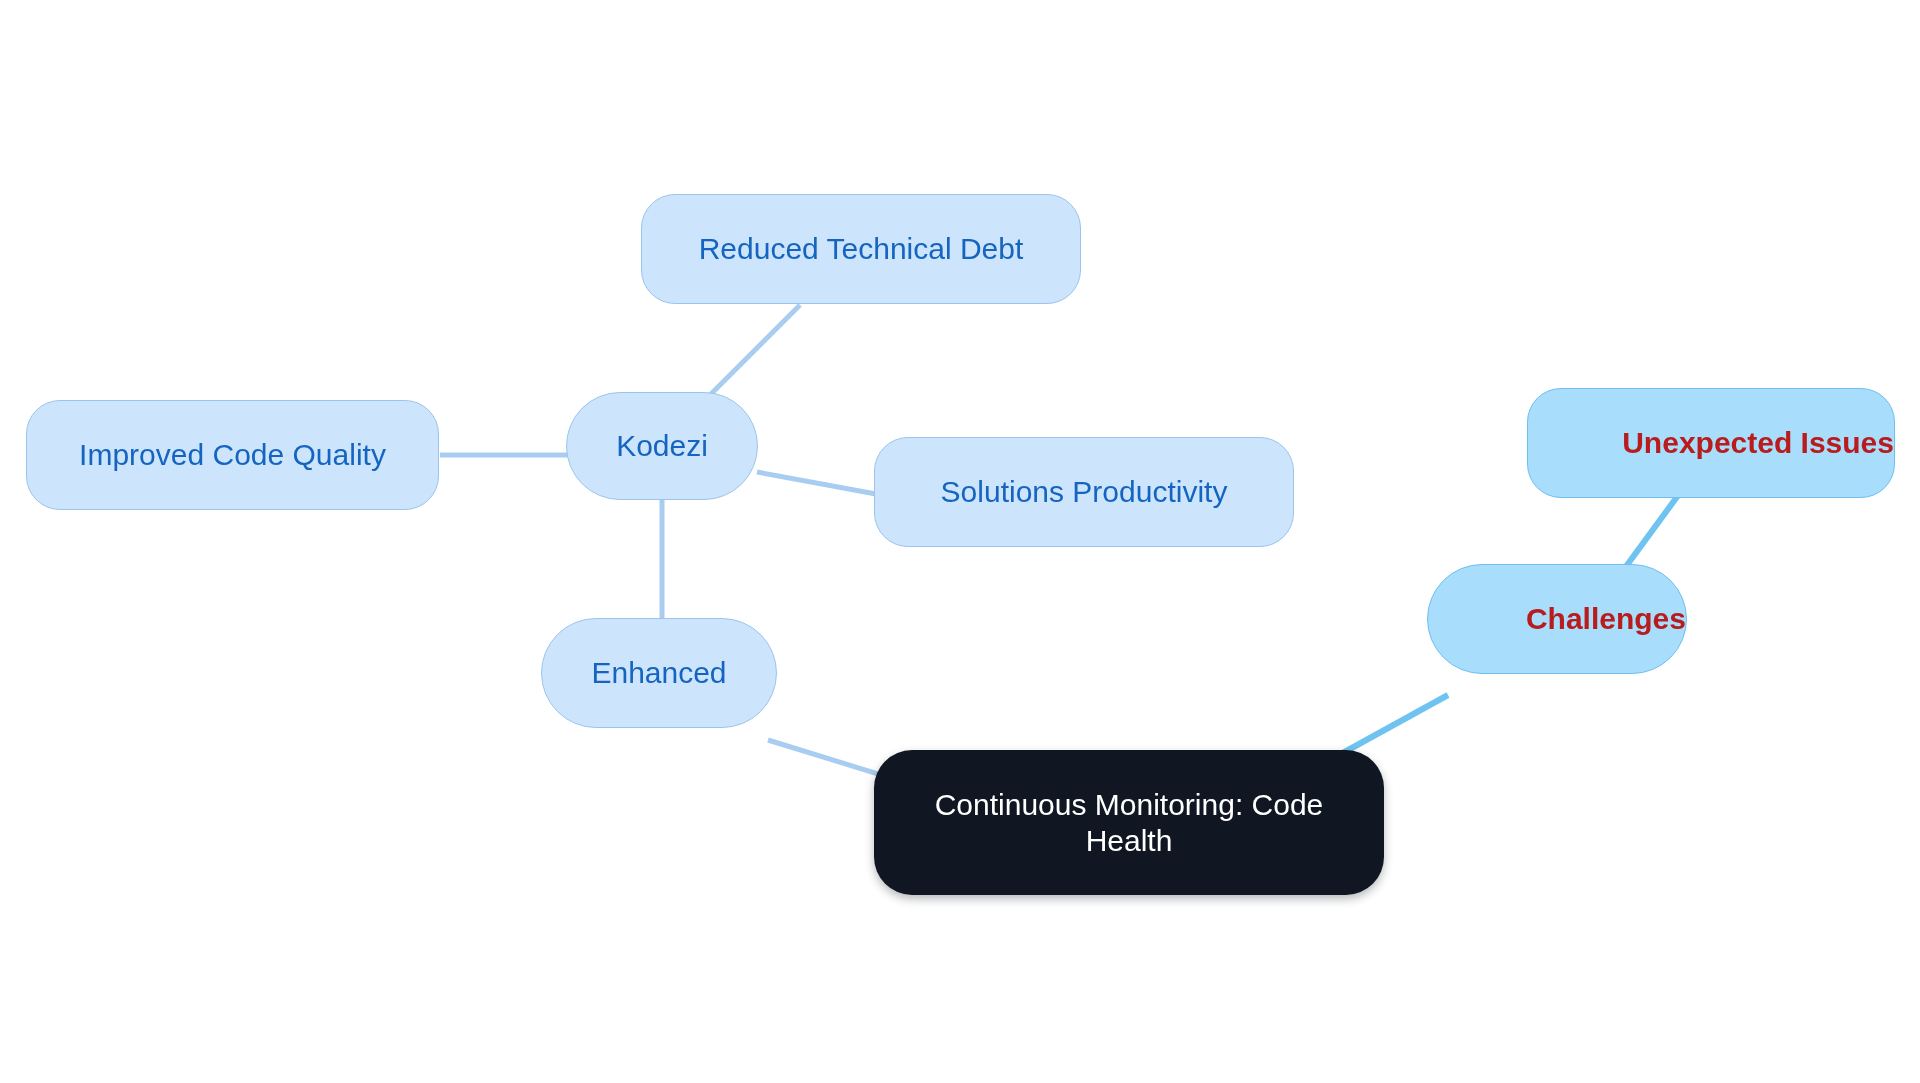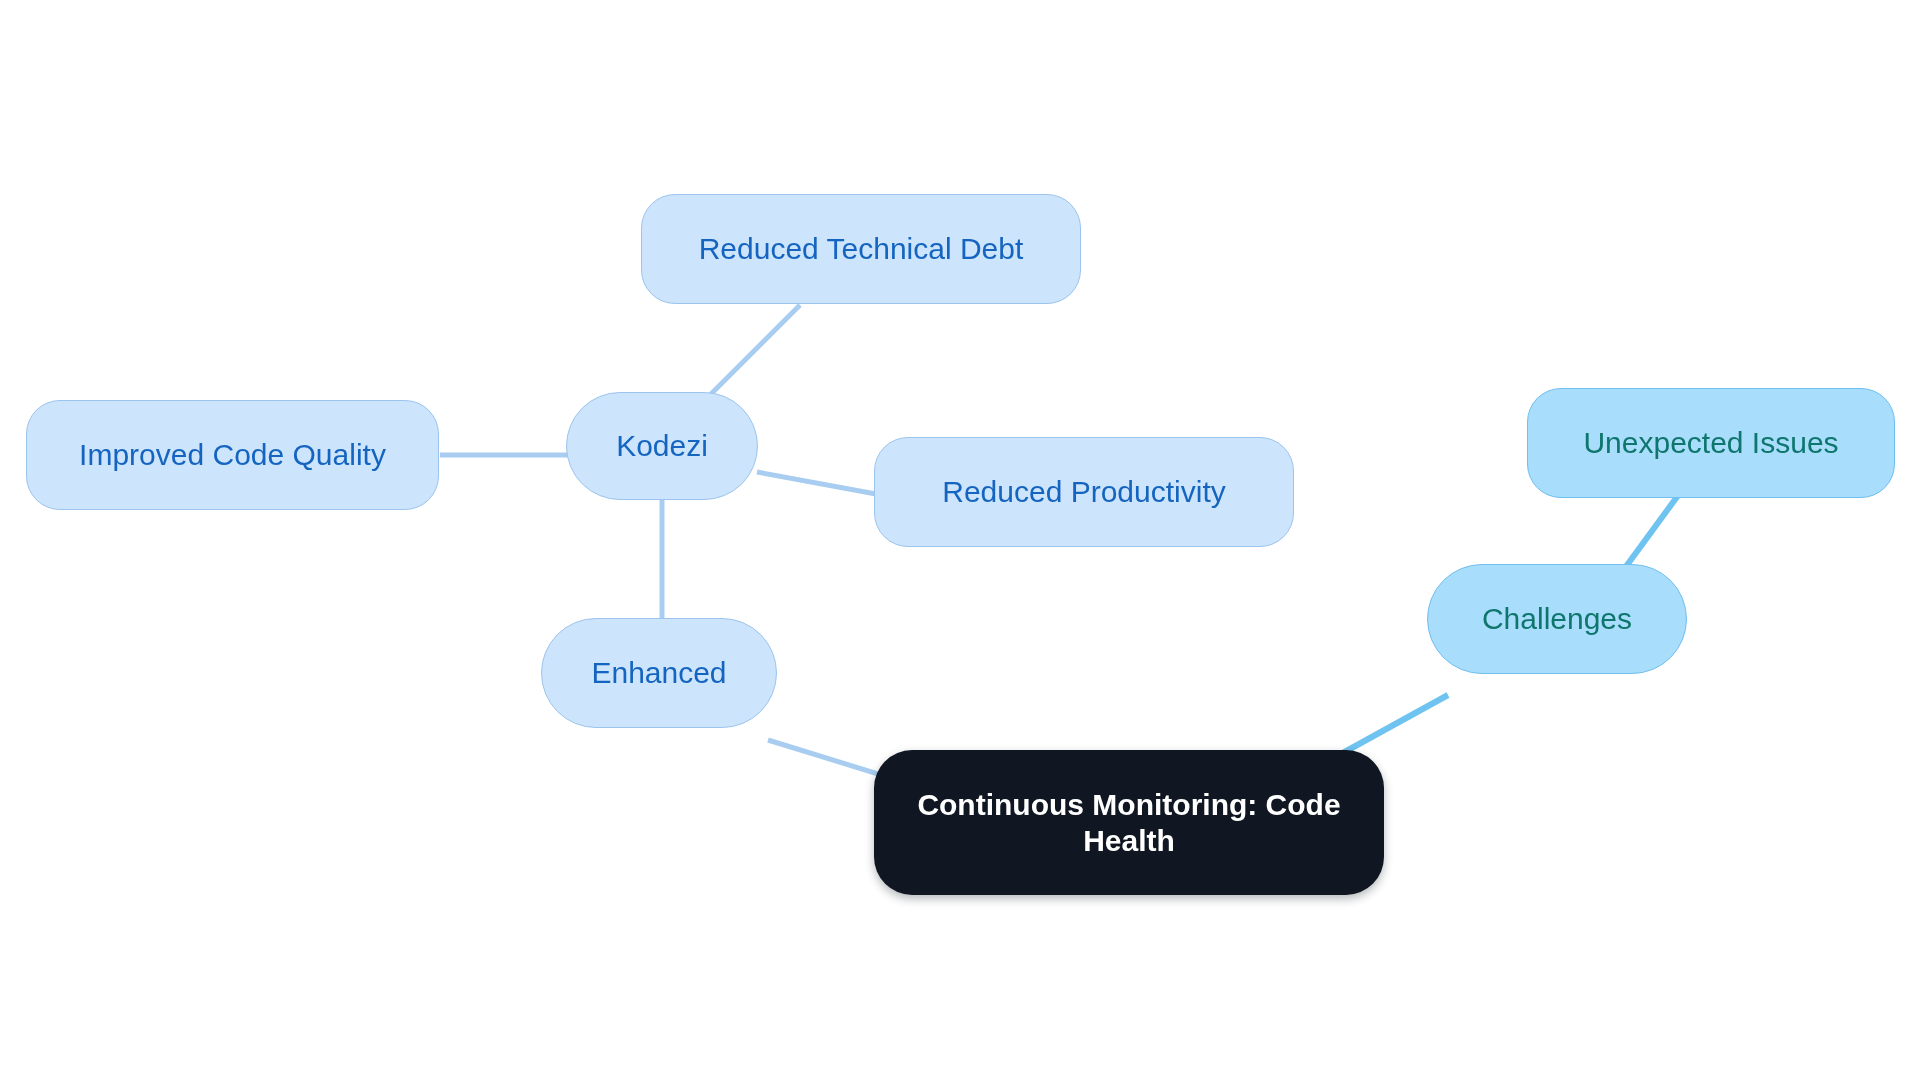--- a/index.html
+++ b/index.html
@@ -43,33 +43,34 @@
     border: 1.6px solid #9cc4ec;
     color: #1565c0;
     border-radius: 34px;
     font-size: 30px;
     font-weight: 400;
   }
   
   .node.branch-right {
     background: #a8ddfb;
     border: 1.6px solid #6fbff0;
-    color: #0f766e;
+    color: #b91c1c;
     border-radius: 34px;
     font-size: 30px;
-    font-weight: 400;
+    font-weight: 700;
+    justify-content: flex-end;
   }
   
   .node.root {
     background: #101722;
     border: none;
     color: #ffffff;
     border-radius: 38px;
     font-size: 30px;
-    font-weight: 700;
+    font-weight: 400;
     box-shadow: 0 4px 10px rgba(15, 22, 34, 0.30);
     padding: 0 26px;
   }
 </style>
 </head>
 <body>
 
 <div id="canvas">
 
   <svg id="edge-layer" viewBox="0 0 1920 1083" width="1920" height="1083" xmlns="http://www.w3.org/2000/svg">
@@ -95,21 +96,21 @@
 
   <div class="node branch-left" style="left:566px; top:392px; width:192px; height:108px; border-radius:54px;">
     <span>Kodezi</span>
   </div>
 
   <div class="node branch-left" style="left:26px; top:400px; width:413px; height:110px;">
     <span>Improved Code Quality</span>
   </div>
 
   <div class="node branch-left" style="left:874px; top:437px; width:420px; height:110px;">
-    <span>Reduced Productivity</span>
+    <span>Solutions Productivity</span>
   </div>
 
   <div class="node branch-left" style="left:541px; top:618px; width:236px; height:110px; border-radius:55px;">
     <span>Enhanced</span>
   </div>
 
   <div class="node branch-right" style="left:1527px; top:388px; width:368px; height:110px;">
     <span>Unexpected Issues</span>
   </div>
 

